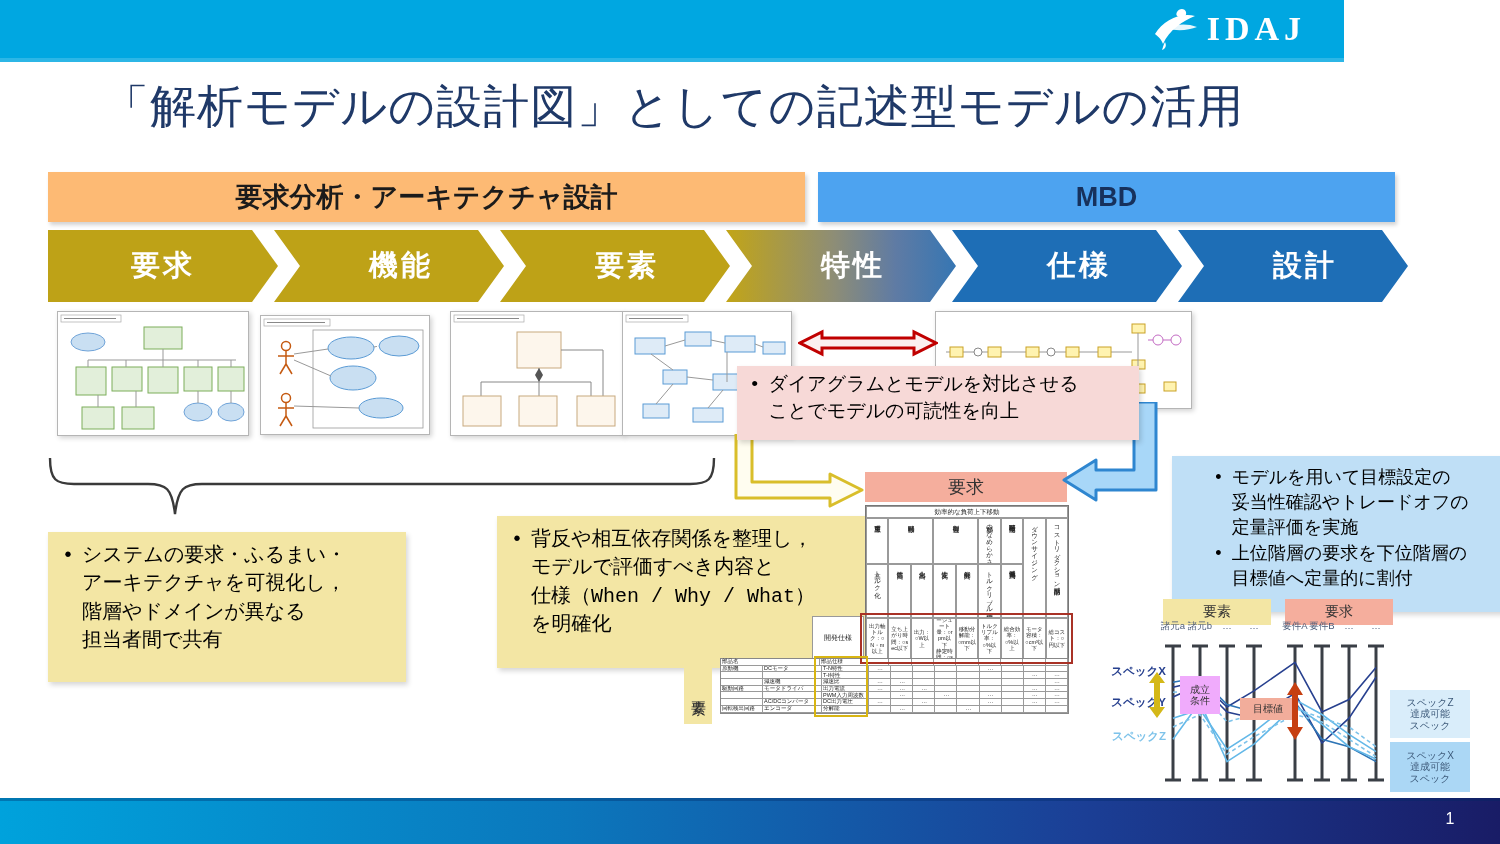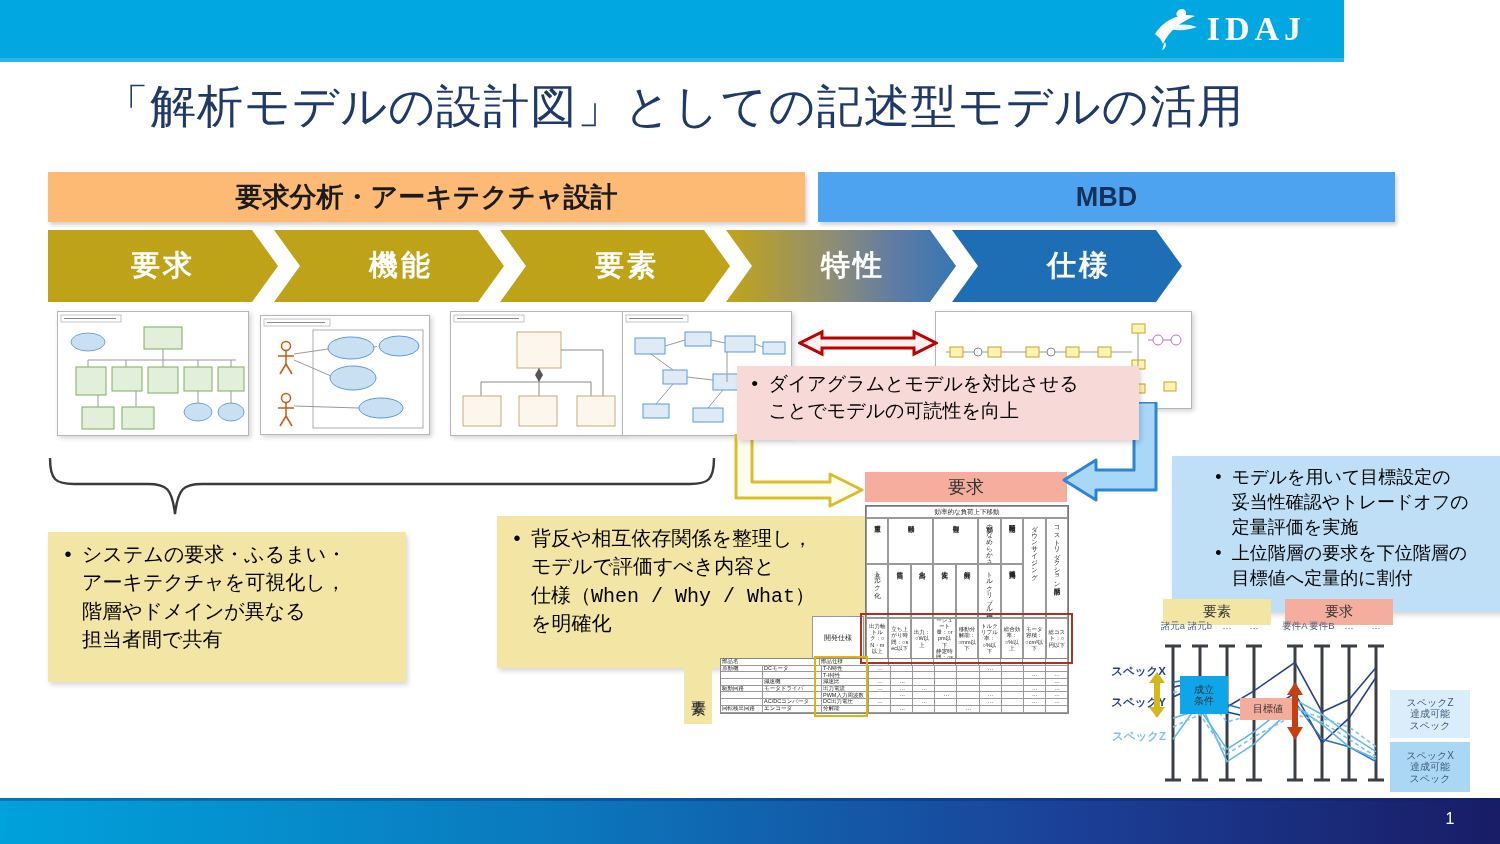--- a/index.html
+++ b/index.html
@@ -74,21 +74,21 @@
               text-orientation:upright;font-size:15px;color:#333;}
   
   .pc-box{position:absolute;height:26px;display:flex;align-items:center;justify-content:center;
           font-size:14px;color:#333;}
   .pc-box-elem{left:1163px;top:599px;width:108px;background:#F3E6A4;}
   .pc-box-req{left:1285px;top:599px;width:108px;background:#F5AE9D;}
   .axis-label{position:absolute;top:620px;width:44px;text-align:center;font-size:9.5px;color:#4a5a78;}
   .spec-label{position:absolute;width:68px;text-align:right;font-size:11.5px;font-weight:bold;left:1098px;}
   .ann{position:absolute;display:flex;align-items:center;justify-content:center;text-align:center;
        font-size:10px;line-height:1.15;color:#333;white-space:pre-line;z-index:5;}
-  .ann-feasible{left:1180px;top:676px;width:48px;height:38px;background:#0ea5e9;}
+  .ann-feasible{left:1180px;top:676px;width:40px;height:38px;background:#f0abfc;}
   .ann-target{left:1240px;top:698px;width:56px;height:22px;background:#F2AD9B;}
   .ann-rt{left:1390px;top:690px;width:80px;height:48px;background:#D9EDFA;color:#3d5a7a;}
   .ann-rb{left:1390px;top:742px;width:80px;height:50px;background:#ABD7F5;color:#3d5a7a;}
   
   .footer{position:absolute;left:0;top:798px;width:1500px;height:46px;
           background:linear-gradient(90deg,#00A2DC 0%,#0B77BC 38%,#1b3f96 72%,#191C66 100%);
           border-top:3px solid rgba(0,40,100,.35);}
   .copyright{position:absolute;left:85px;top:10px;color:#fff;font-size:15px;}
   .pagenum{position:absolute;left:1438px;top:9px;width:24px;text-align:center;color:#fff;font-size:16px;}
   svg{display:block;}
@@ -115,20 +115,21 @@
   <div class="title">「解析モデルの設計図」としての記述型モデルの活用</div>
 
   <div class="bar bar-analysis">要求分析・アーキテクチャ設計</div>
   <div class="bar bar-mbd">MBD</div>
 
   <div class="chv chv-first chv-gold" style="left:48px">要求</div>
   <div class="chv chv-mid chv-gold" style="left:274px">機能</div>
   <div class="chv chv-mid chv-gold" style="left:500px">要素</div>
   <div class="chv chv-mid chv-grad" style="left:726px">特性</div>
   <div class="chv chv-mid chv-blue" style="left:952px">仕様</div>
+  <div class="chv chv-mid chv-blue" style="left:1178px">設計</div>
 
   <div class="thumb" style="left:57px;top:311px;width:190px;height:123px">
     <svg width="190" height="123" viewBox="0 0 190 123">
       <rect x="3" y="3" width="60" height="7" fill="none" stroke="#aaa" stroke-width="0.7"></rect>
       <line x1="6" y1="6.5" x2="58" y2="6.5" stroke="#888" stroke-width="1"></line>
       <ellipse cx="30" cy="30" rx="17" ry="9" fill="#C9DFF2" stroke="#6FA3D8"></ellipse>
       <rect x="86" y="15" width="38" height="22" fill="#E2EFDA" stroke="#7CAE5B"></rect>
       <line x1="105" y1="37" x2="105" y2="48" stroke="#999"></line>
       <line x1="30" y1="48" x2="178" y2="48" stroke="#999"></line>
       <rect x="18" y="55" width="30" height="28" fill="#E2EFDA" stroke="#7CAE5B"></rect>

